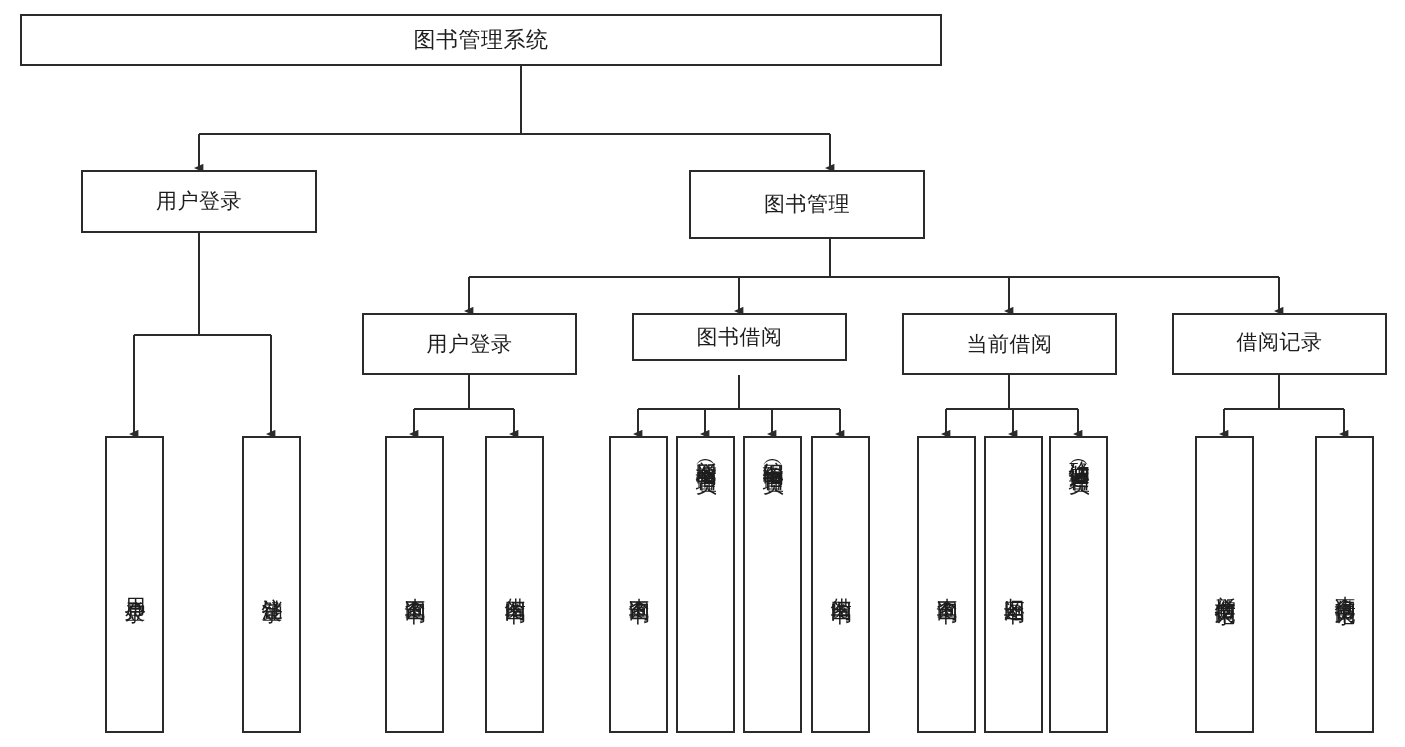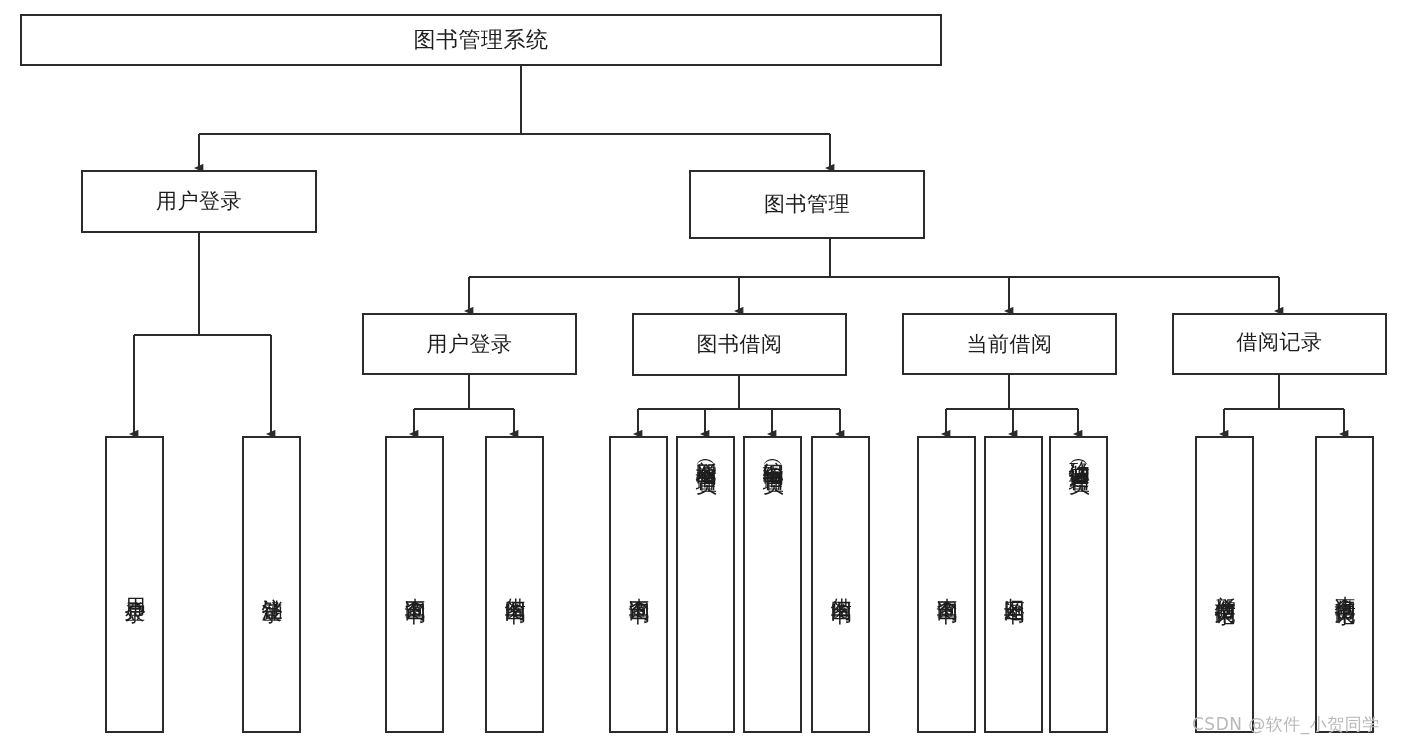--- a/index.html
+++ b/index.html
@@ -137,21 +137,21 @@
   <div class="node h" style="left:81px; top:170px; width:236px; height:63px;">
     <span class="label">用户登录</span>
   </div>
   <div class="node h" style="left:689px; top:170px; width:236px; height:69px;">
     <span class="label">图书管理</span>
   </div>
 
   <div class="node h" style="left:362px; top:313px; width:215px; height:62px;">
     <span class="label">用户登录</span>
   </div>
-  <div class="node h" style="left:632px; top:313px; width:215px; height:63px;">
+  <div class="node h" style="left:632px; top:313px; width:215px; height:48px;">
     <span class="label">图书借阅</span>
   </div>
   <div class="node h" style="left:902px; top:313px; width:215px; height:62px;align-items:center;">
     <span class="label">当前借阅</span>
   </div>
   <div class="node h" style="left:1172px; top:313px; width:215px; height:62px;font-family:Liberation Mono, monospace;">
     <span class="label">借阅记录</span>
   </div>
 
   <div class="node v center" style="left:105px; top:436px; width:59px; height:297px;">
@@ -191,15 +191,14 @@
     <span class="label">确认归还（管理员）</span>
   </div>
 
   <div class="node v center" style="left:1195px; top:436px; width:59px; height:297px;">
     <span class="label">新增借阅记录</span>
   </div>
   <div class="node v center" style="left:1315px; top:436px; width:59px; height:297px;">
     <span class="label">查询借阅记录</span>
   </div>
 
-  <div class="watermark">CSDN @软件_小贺同学</div>
 
 </div>
 
 </body></html>

